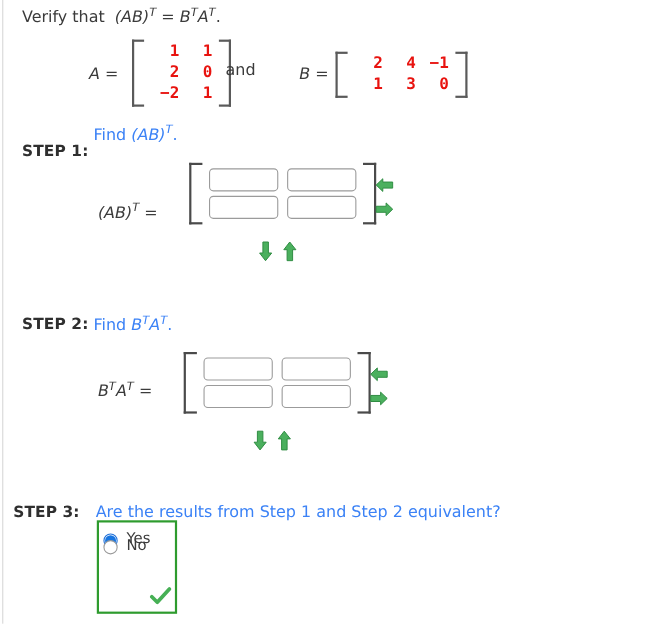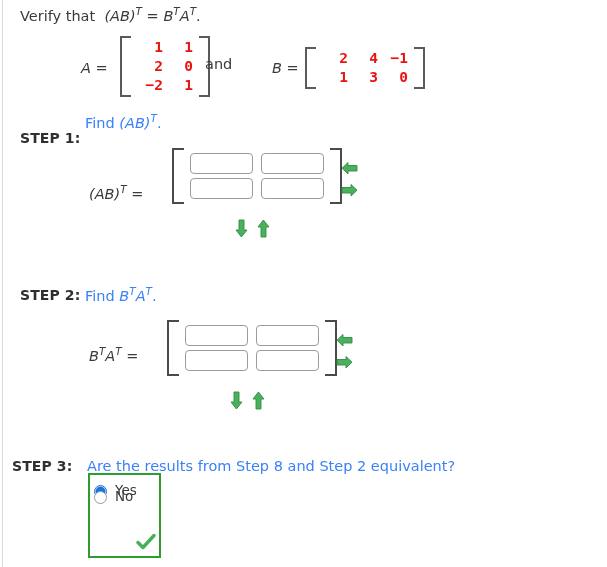--- a/index.html
+++ b/index.html
@@ -340,21 +340,21 @@
     </svg>
   </button>
   <button class="arrow-btn" style="width:13px;height:19px;">
     <svg width="13" height="19" viewBox="0 0 13 19">
       <path d="M4 18 H9 V8 H12 L6.4 1 L1 8 H4 Z" fill="#4bb05e" stroke="#2f8c42" stroke-width="0.9" stroke-linejoin="round"></path>
     </svg>
   </button>
 </div>
 
 <div class="txt step-label" style="left:12px; top:458px;">STEP 3:</div>
-<div class="txt step-text" style="left:87px; top:458px;">Are the results from Step 8 and Step 2 equivalent?</div>
+<div class="txt step-text" style="left:87px; top:458px;">Are the results from Step 1 and Step 2 equivalent?</div>
 
 <div class="choicebox" style="left:88px; top:473px; width:73px; height:85px;"></div>
 
 <div class="choice" style="left:94px; top:482px;">
   <span class="radio on"></span>
   <span class="choice-label">Yes</span>
 </div>
 
 <div class="choice" style="left:94px; top:488px;">
   <span class="radio off"></span>

